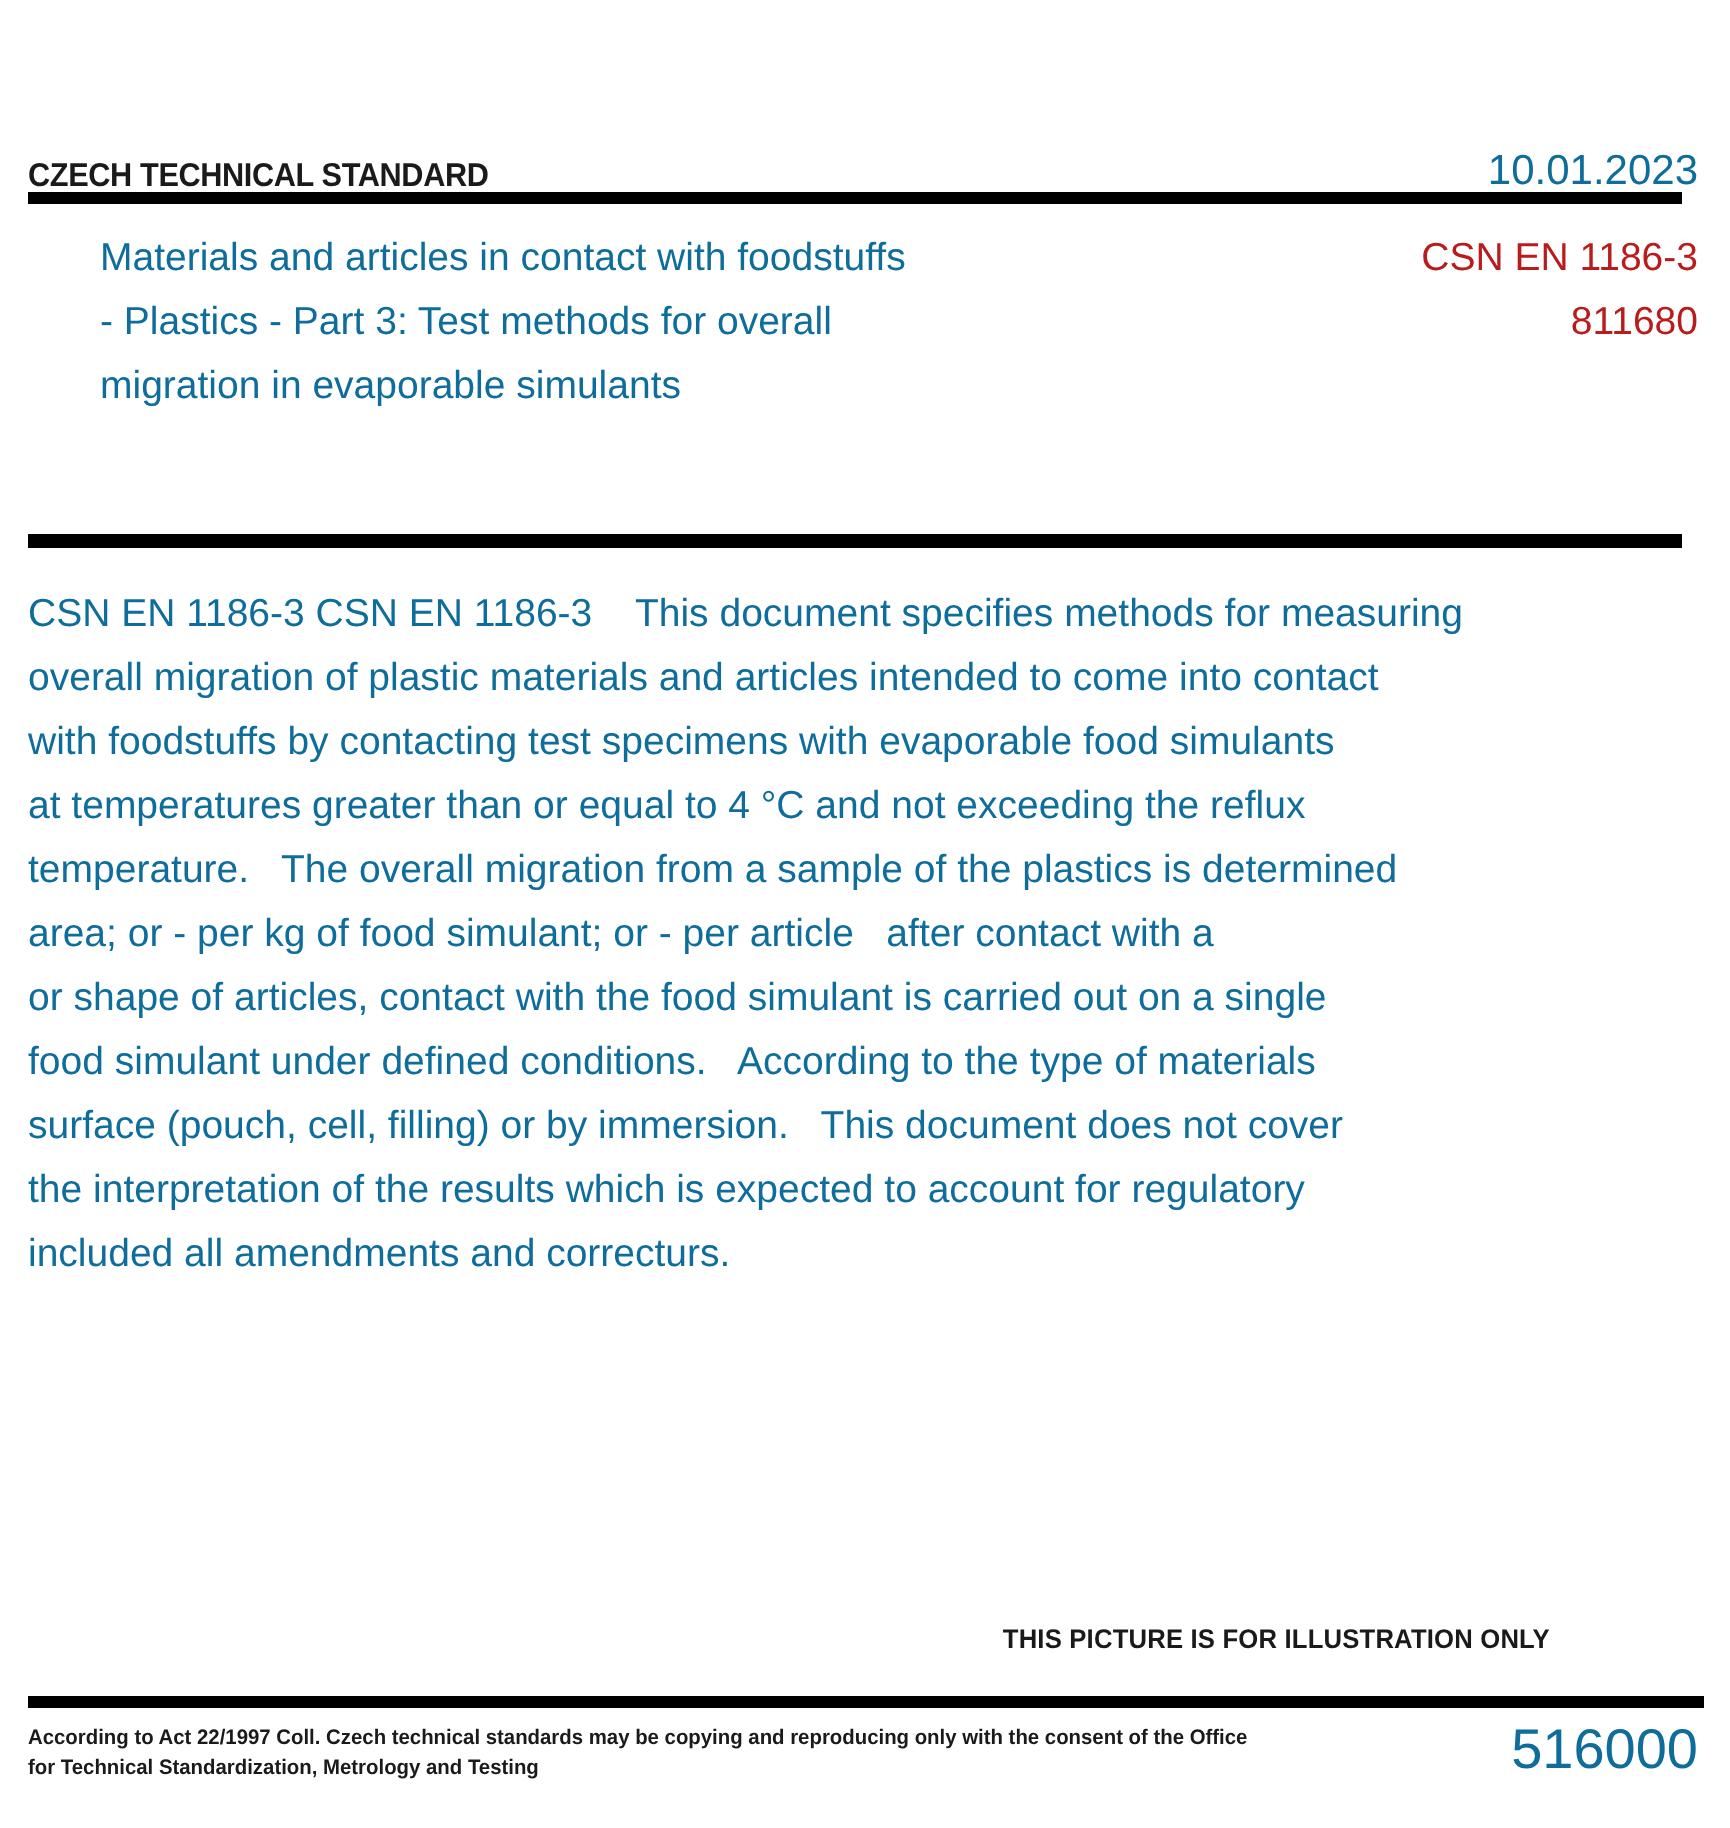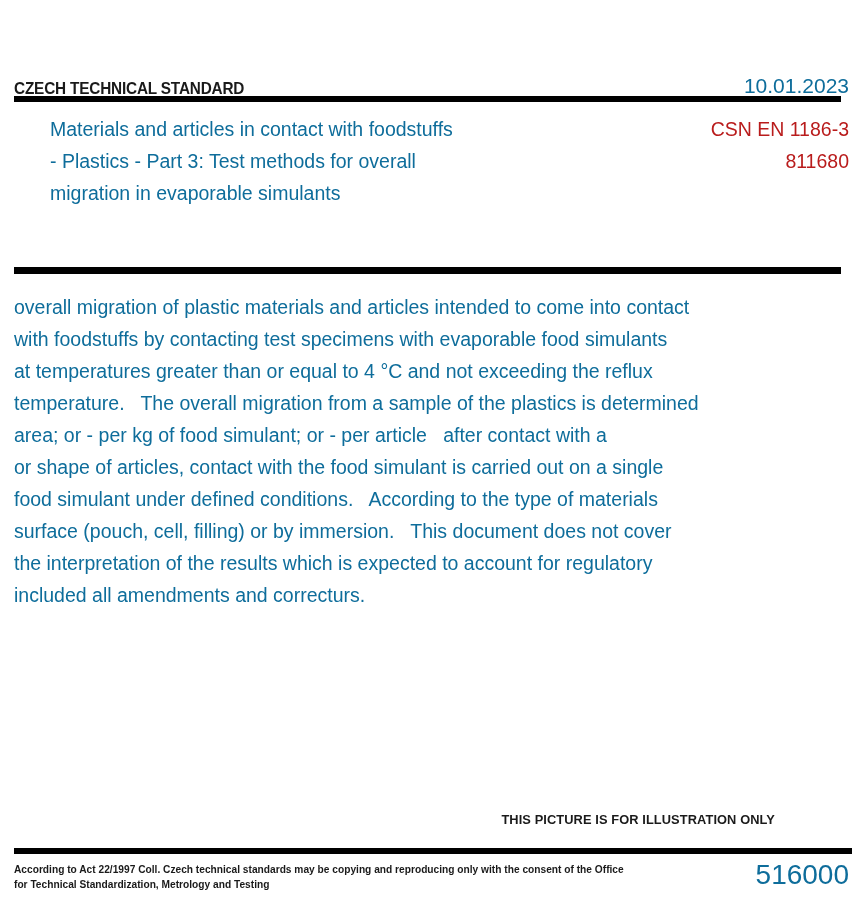--- a/index.html
+++ b/index.html
@@ -179,20 +179,21 @@
     </div>
     <div class="title-right">
       <div class="code-line">CSN EN 1186-3</div>
       <div class="code-line">811680</div>
     </div>
   </div>
 
   <div class="rule rule-mid"></div>
 
   <div class="abstract">
+    <div class="abstract-line">CSN EN 1186-3 CSN EN 1186-3    This document specifies methods for measuring</div>
     <div class="abstract-line">overall migration of plastic materials and articles intended to come into contact</div>
     <div class="abstract-line">with foodstuffs by contacting test specimens with evaporable food simulants</div>
     <div class="abstract-line">at temperatures greater than or equal to 4 °C and not exceeding the reflux</div>
     <div class="abstract-line">temperature.   The overall migration from a sample of the plastics is determined</div>
     <div class="abstract-line">area; or - per kg of food simulant; or - per article   after contact with a</div>
     <div class="abstract-line">or shape of articles, contact with the food simulant is carried out on a single</div>
     <div class="abstract-line">food simulant under defined conditions.   According to the type of materials</div>
     <div class="abstract-line">surface (pouch, cell, filling) or by immersion.   This document does not cover</div>
     <div class="abstract-line">the interpretation of the results which is expected to account for regulatory</div>
     <div class="abstract-line">included all amendments and correcturs.</div>

